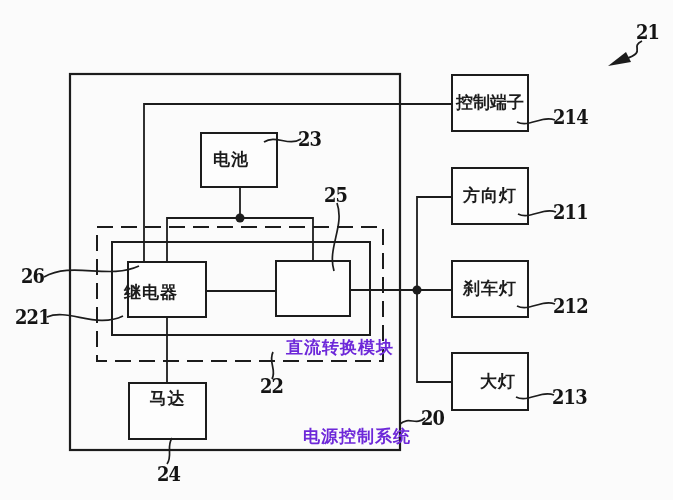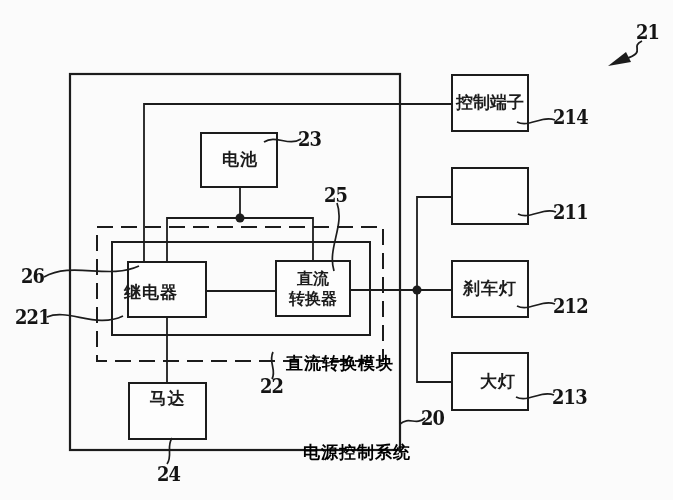--- a/index.html
+++ b/index.html
@@ -8,22 +8,22 @@
     font-family:"Liberation Sans", sans-serif;overflow:hidden;
   }
   svg{position:absolute;left:0;top:0;}
   .lbl{position:absolute;display:flex;align-items:center;justify-content:center;
        color:#1c1c1c;font-weight:700;text-align:center;font-family:Liberation Serif, serif;}
   .blk-label{font-size:17px;letter-spacing:1px;line-height:1.25;}
   .blk-label.small{font-size:16px;letter-spacing:0;}
   .ref{position:absolute;color:#141414;font-family:"DejaVu Serif", serif;
        font-weight:700;font-size:21px;line-height:1;letter-spacing:-1px;
        transform:scaleX(.85);transform-origin:left top;}
-  .module-label{position:absolute;color:#000000;font-weight:700;font-size:17px;
-       letter-spacing:1px;line-height:1;margin-top:16px;}
+  .module-label{position:absolute;color:#6d28d9;font-weight:700;font-size:17px;
+       letter-spacing:1px;line-height:1;}
 </style>
 </head>
 <body>
 
 <div class="stage">
 
   <svg width="673" height="500" viewBox="0 0 673 500">
     <g fill="none" stroke="#1c1c1c">
 
       <rect x="70" y="74" width="330" height="376" stroke-width="2.2"></rect>
@@ -79,33 +79,30 @@
       <path d="M517,306 C529,312 542,299 555,304"></path>
       <path d="M516,397 C528,403 541,390 554,395"></path>
     </g>
 
     <g>
       <path d="M642,41 C629,47 648,52 625,59" fill="none" stroke="#1c1c1c" stroke-width="1.8"></path>
       <polygon points="608,66 626,52 631,62" fill="#1c1c1c"></polygon>
     </g>
   </svg>
 
-  <div class="lbl blk-label" style="left:198px;top:133px;width:84px;height:54px;">电池</div>
+  <div class="lbl blk-label" style="left:189px;top:133px;width:84px;height:54px;">电池</div>
 
   <div class="lbl blk-label" style="left:112px;top:262px;width:78px;height:62px;">继电器</div>
 
-  <div class="lbl blk-label small" style="left:276px;top:261px;width:74px;height:55px;flex-direction:column;">
-    <span>直流</span>
-    <span>转换器</span>
-  </div>
 
   <div class="lbl blk-label" style="left:129px;top:371px;width:77px;height:56px;">马达</div>
 
   <div class="lbl blk-label" style="left:452px;top:75px;width:76px;height:56px;letter-spacing:0;">控制端子</div>
 
+  <div class="lbl blk-label" style="left:452px;top:168px;width:76px;height:56px;">方向灯</div>
 
   <div class="lbl blk-label" style="left:452px;top:261px;width:76px;height:56px;">刹车灯</div>
 
   <div class="lbl blk-label" style="left:452px;top:353px;width:76px;height:57px;margin-left:8px;">大灯</div>
 
   <div class="module-label" style="left:286px;top:339px;">直流转换模块</div>
   <div class="module-label" style="left:303px;top:428px;">电源控制系统</div>
 
   <div class="ref" style="left:636px;top:21px;">21</div>
   <div class="ref" style="left:298px;top:128px;">23</div>

